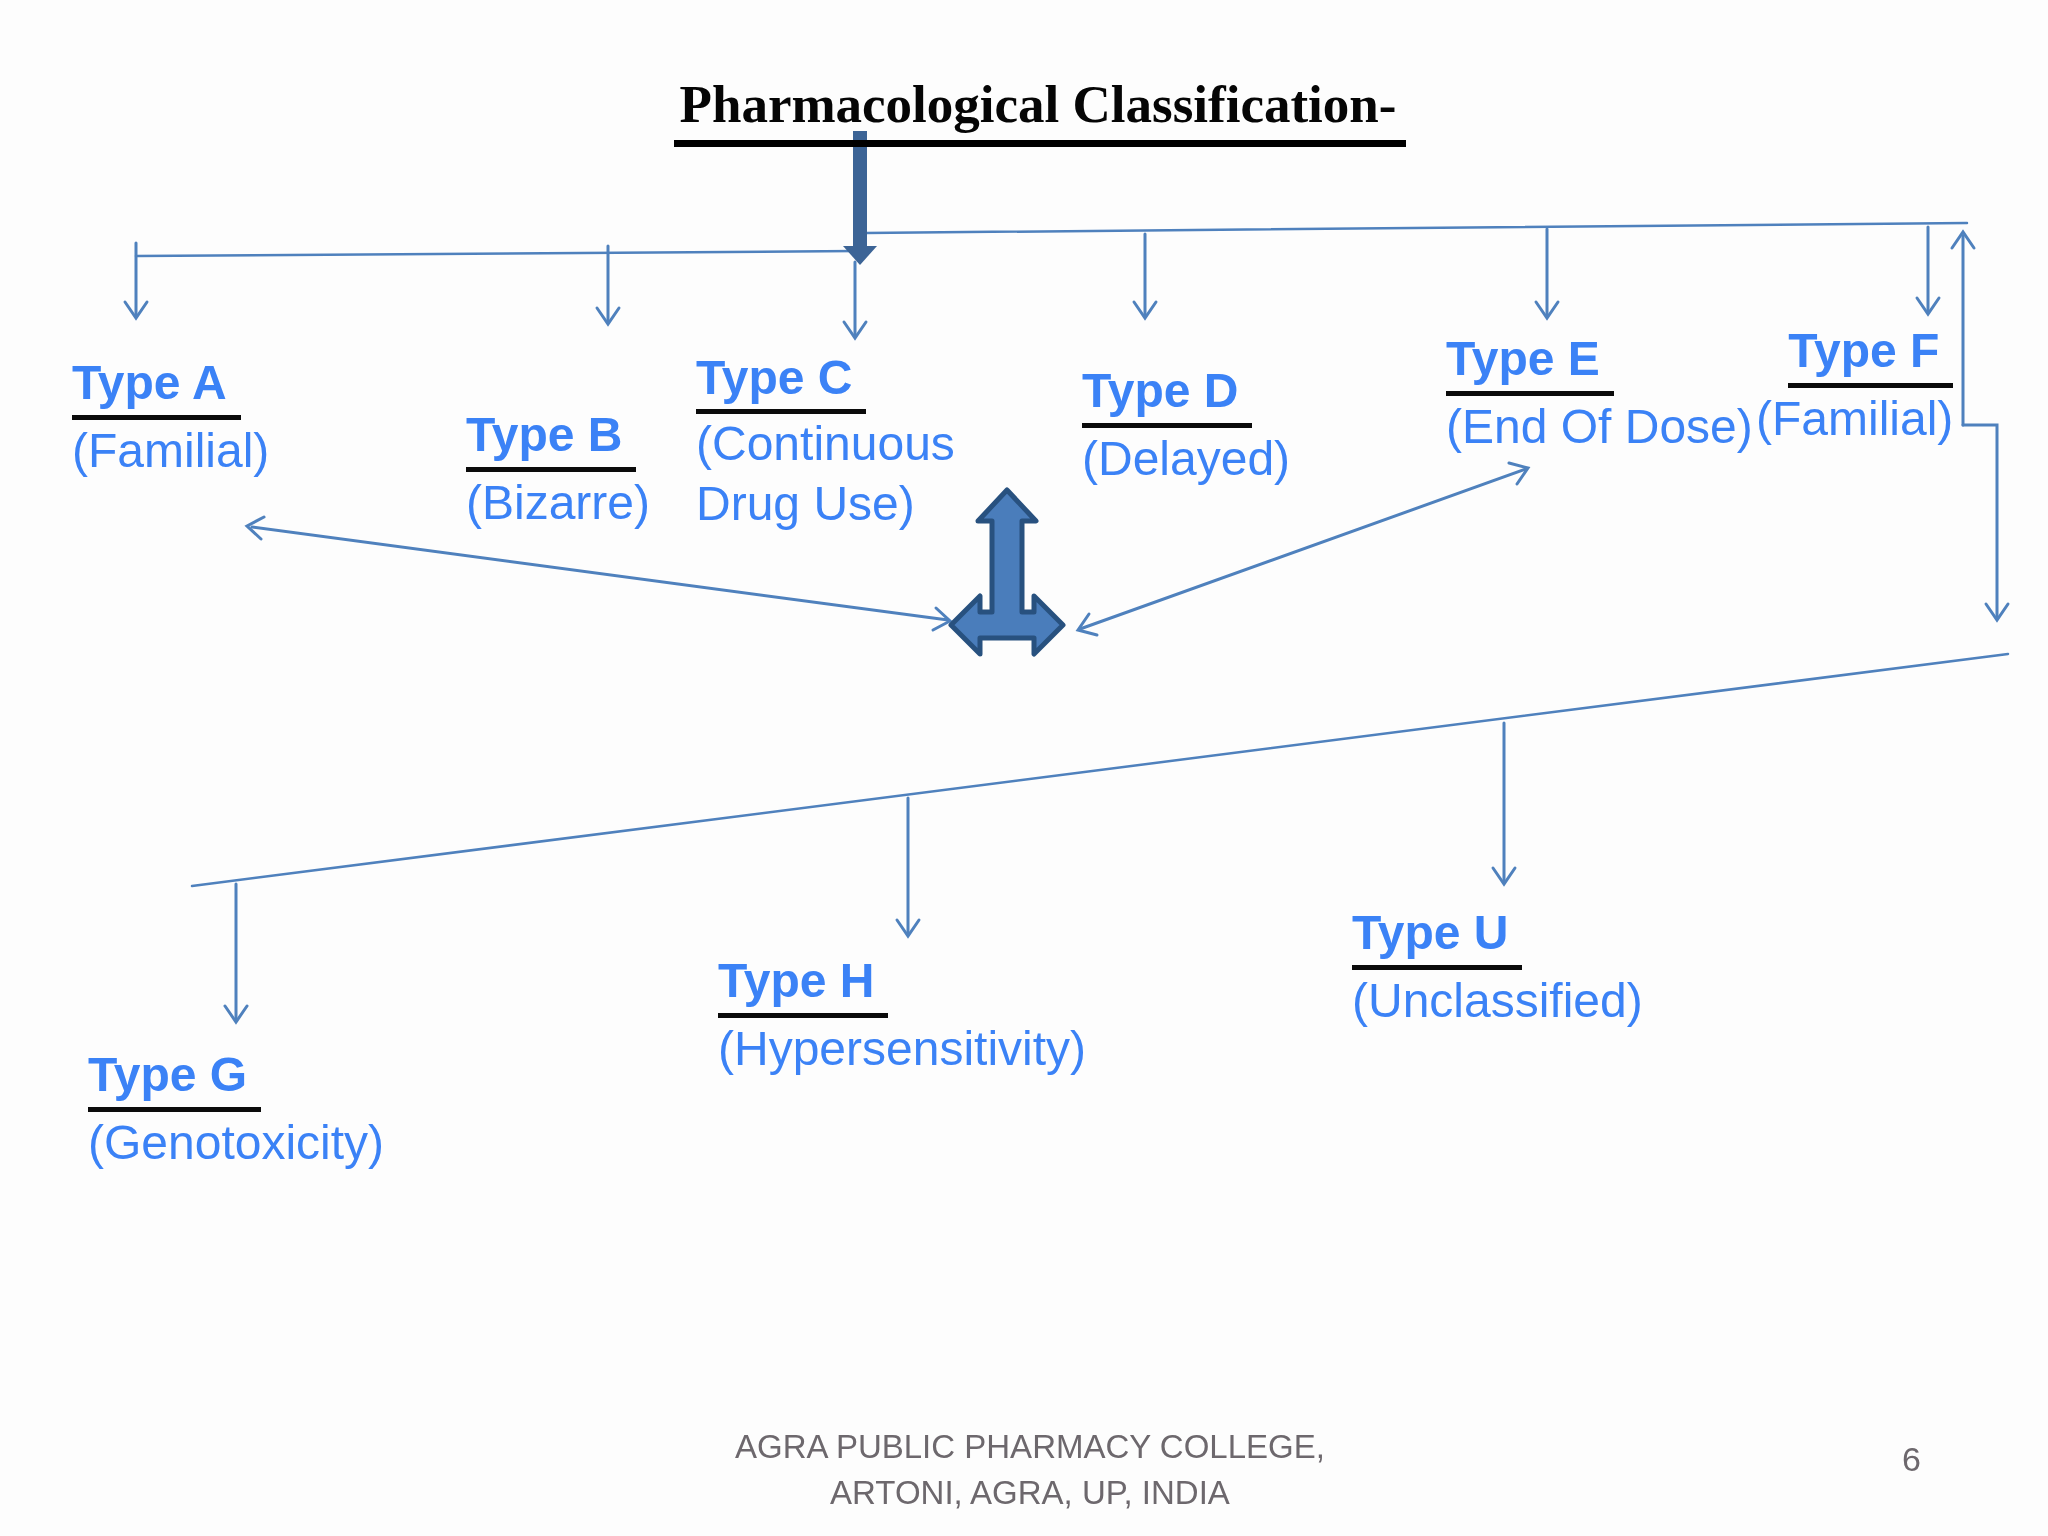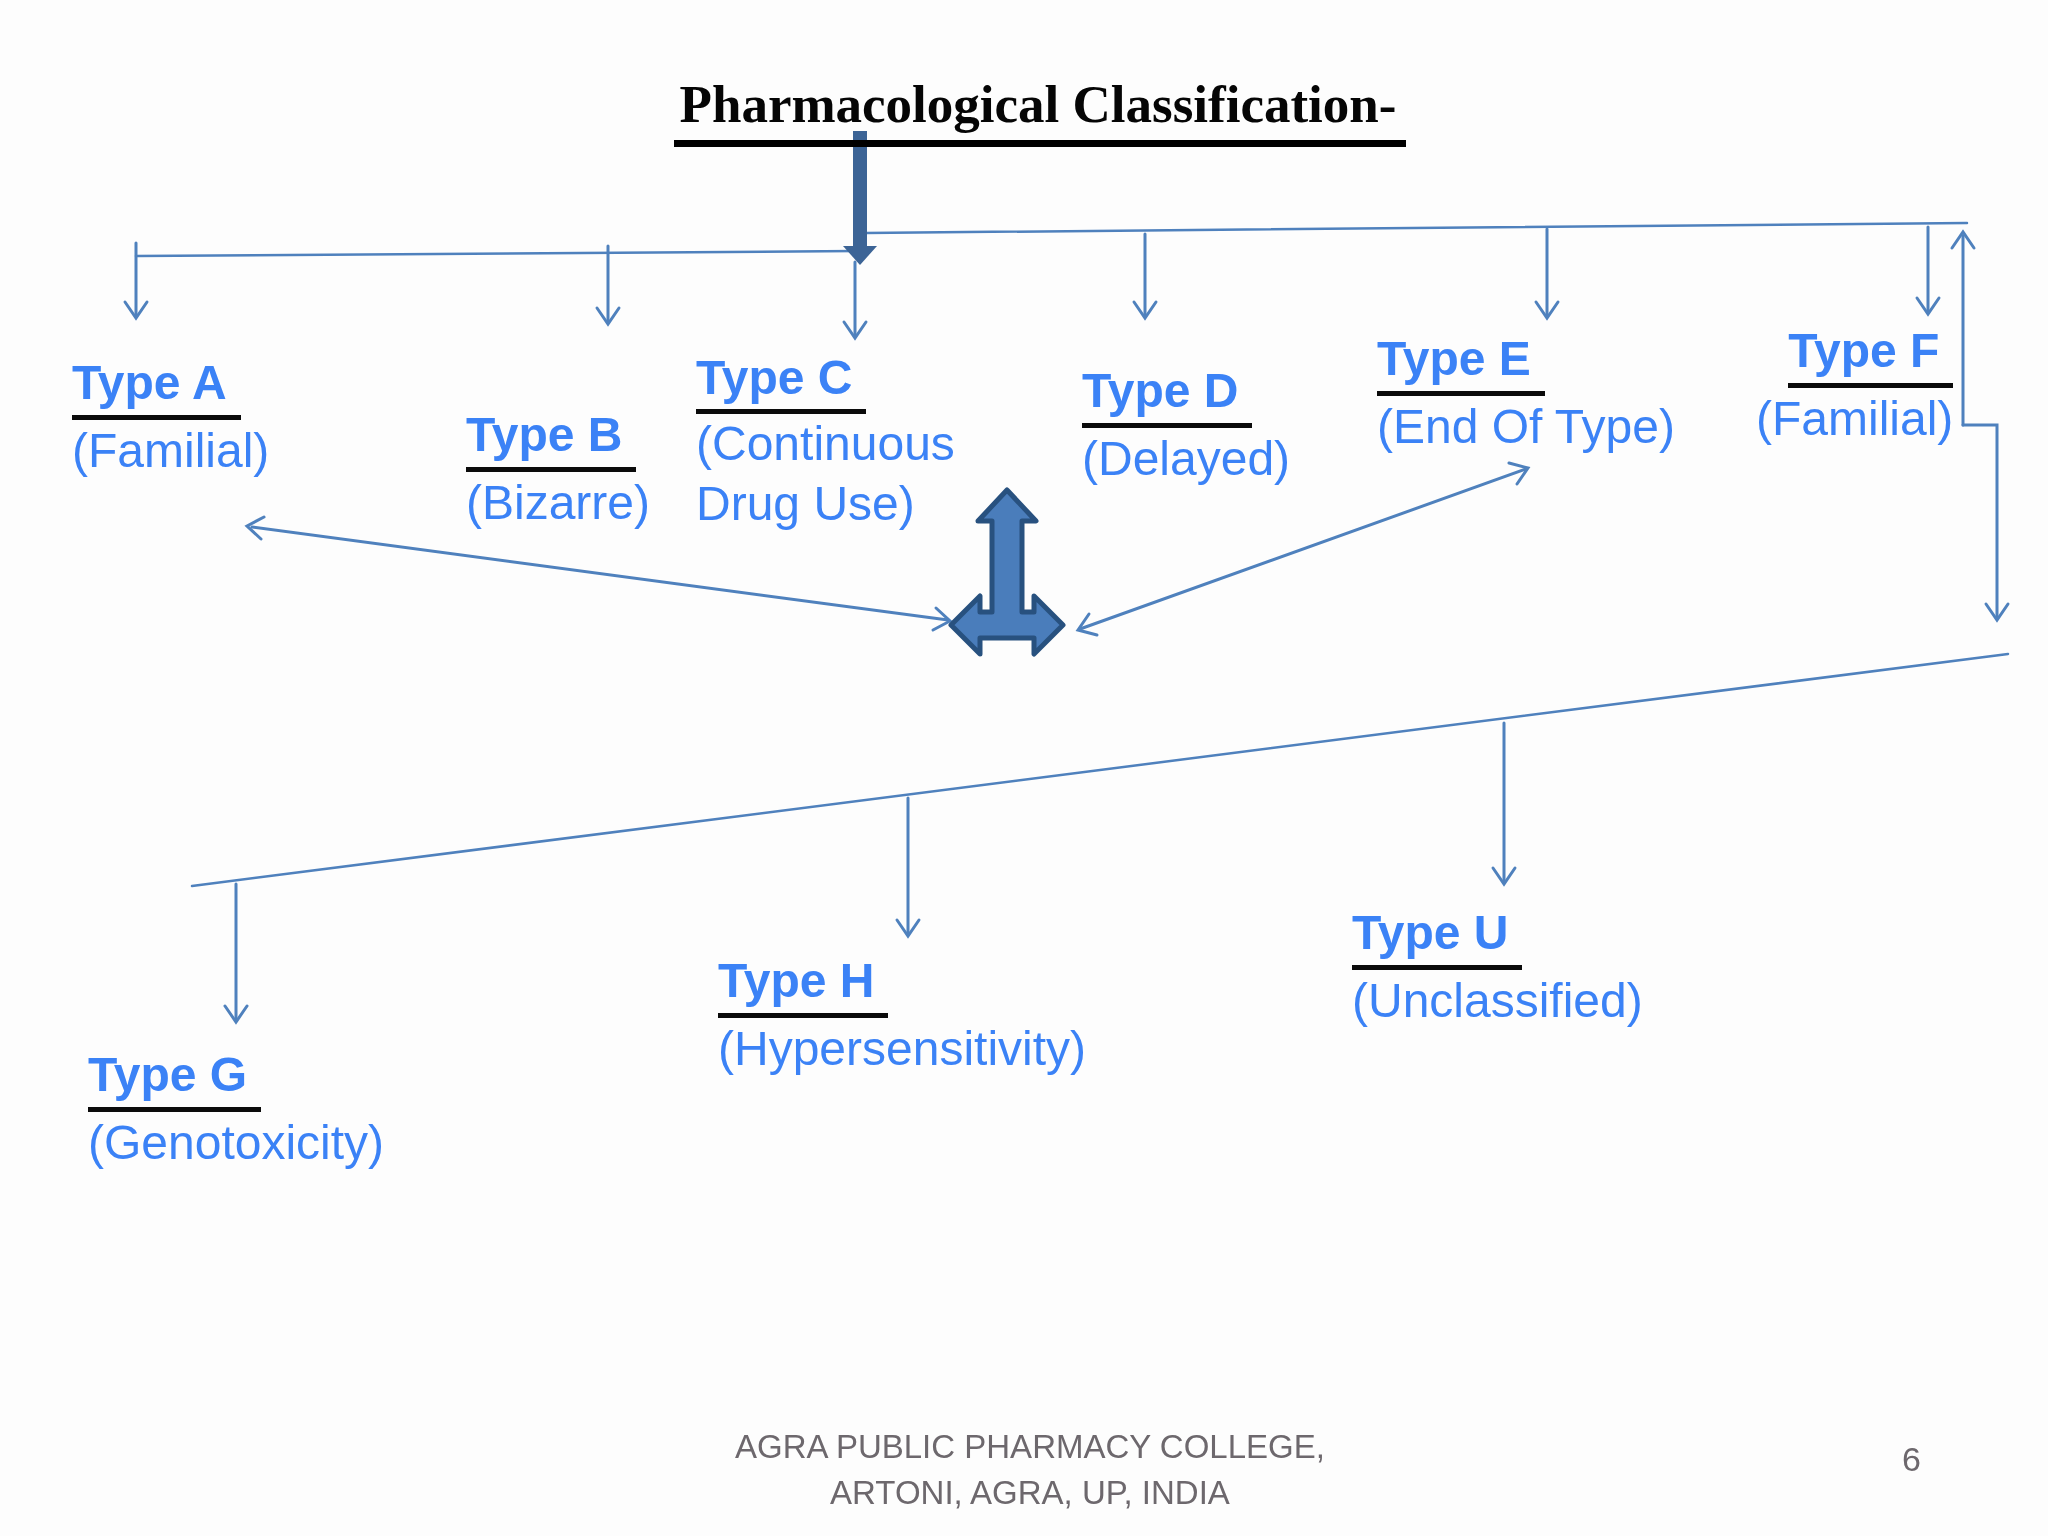--- a/index.html
+++ b/index.html
@@ -26,21 +26,21 @@
   .node .nl{font-weight:bold;}
   .node .ul{
     display:inline-block;
     border-bottom:5px solid #0b0b0b;
     padding:0 14px 1px 0;
   }
   .pos-a{left:72px;top:352px;}
   .pos-b{left:466px;top:404px;}
   .pos-c{left:696px;top:348px;line-height:60px;}
   .pos-d{left:1082px;top:348px;margin-top:12px;}
-  .pos-e{left:1377px;top:328px;}
+  .pos-e{left:1446px;top:328px;}
   .pos-f{left:1756px;top:320px;text-align:right;}
   .pos-g{left:88px;top:1044px;}
   .pos-h{left:718px;top:950px;}
   .pos-u{left:1352px;top:902px;}
   .footer{
     position:absolute;left:0;right:0;top:1424px;
     text-align:center;
     font-size:33px;line-height:46px;
     color:#6d686d;
     transform:translateX(6px);
@@ -143,21 +143,21 @@
     <div class="ns">Drug Use)</div>
   </div>
 
   <div class="node pos-d">
     <div class="nl"><span class="ul">Type D</span></div>
     <div class="ns">(Delayed)</div>
   </div>
 
   <div class="node pos-e">
     <div class="nl"><span class="ul">Type E</span></div>
-    <div class="ns">(End Of Type)</div>
+    <div class="ns">(End Of Dose)</div>
   </div>
 
   <div class="node pos-f">
     <div class="nl"><span class="ul">Type F</span></div>
     <div class="ns">(Familial)</div>
   </div>
 
   <div class="node pos-h">
     <div class="nl"><span class="ul">Type H</span></div>
     <div class="ns">(Hypersensitivity)</div>

